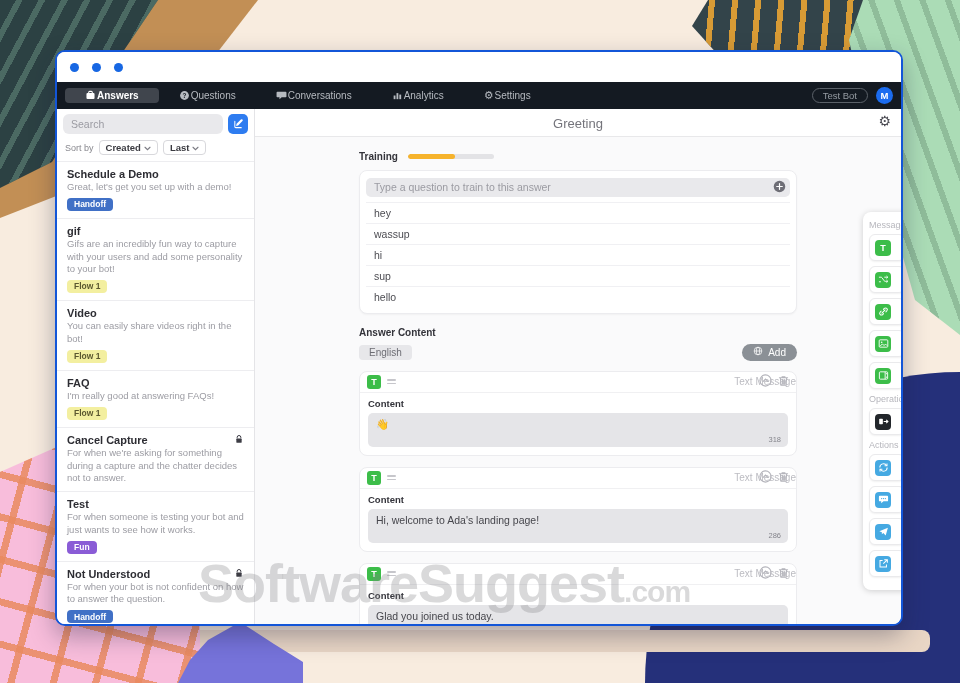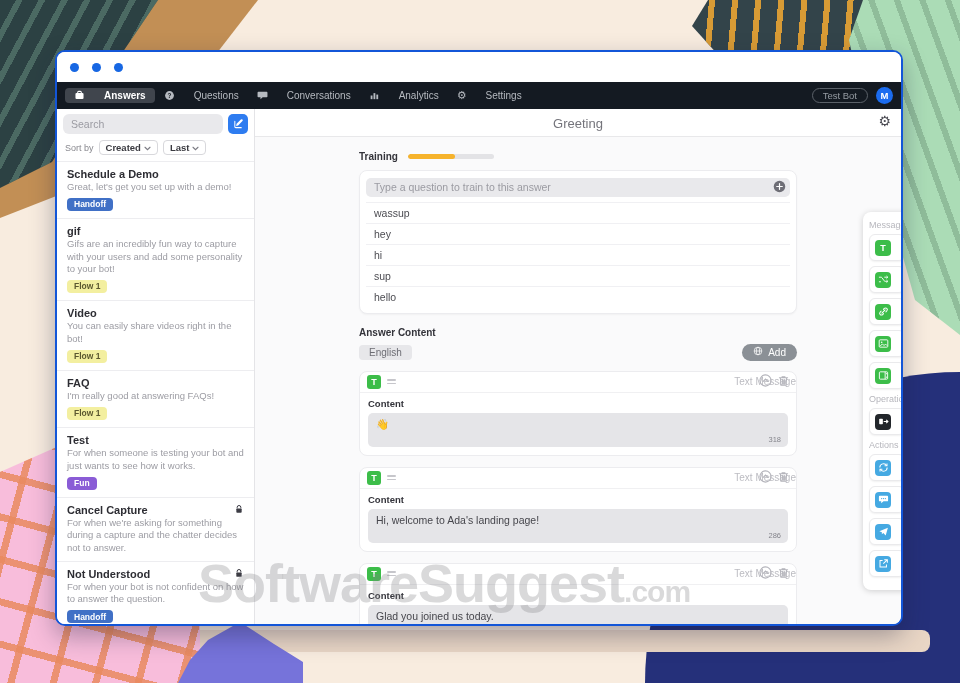--- a/index.html
+++ b/index.html
@@ -40,22 +40,22 @@
   .watermark .wm-suffix { font-size:30px; font-weight:800;margin-top:24px; }
 
   
   .win { position:absolute; left:55px; top:50px; width:848px; height:576px; z-index:2;
     background:#fff; border:2px solid #1356d8; border-radius:10px; overflow:hidden;
     box-shadow:0 10px 25px rgba(25,30,60,.35); }
   .titlebar { height:30px; background:#fff; display:flex; align-items:center; padding-left:13px; gap:13px; }
   .dot { width:9px; height:9px; border-radius:50%; background:#1767e3; }
 
   .navbar { height:27px; background:#141a22; display:flex; align-items:center; padding:0 8px; }
-  .nav-item { display:flex; align-items:center; gap:19px; font-size:10px; color:#b6bac0;
-    padding:2px 9px; border-radius:4px; white-space:nowrap; }
+  .nav-item { display:flex; align-items:center; gap:1px; font-size:10px; color:#b6bac0;
+    padding:2px 20px; border-radius:4px; white-space:nowrap; }
   .nav-item.active { background:#40454d; color:#fff; font-weight:bold; }
   .nav-ic { display:inline-flex; align-items:center; }
   .gear-glyph { font-size:11px; line-height:1; }
   .testbot { margin-left:auto; border:1px solid #5b6169; border-radius:10px; padding:1px 10px;
     font-size:9.5px; color:#959ba2; white-space:nowrap; }
   .avatar { width:17px; height:17px; border-radius:50%; background:#1b6cf0; color:#fff;
     font-size:9.5px; font-weight:bold; display:flex; align-items:center; justify-content:center; margin-left:8px; }
 
   .content { display:flex; height:515px; }
 
@@ -254,36 +254,36 @@
         </div>
         <div class="s-item">
           <div class="s-title-row">
               <span class="s-title">FAQ</span>
             </div>
           <div class="s-desc">I'm really good at answering FAQs!</div>
           <span class="badge badge-yellow">Flow 1</span>
         </div>
         <div class="s-item">
           <div class="s-title-row">
-              <span class="s-title">Test</span>
-            </div>
-          <div class="s-desc">For when someone is testing your bot and just wants to see how it works.</div>
-          <span class="badge badge-purple">Fun</span>
-        </div>
-        <div class="s-item">
-          <div class="s-title-row">
             <span class="s-title">Cancel Capture</span>
             <span class="s-lock">
                 <svg width="10" height="11" viewBox="0 0 12 13">
                   <path d="M3.8 5.2V3.9a2.2 2.2 0 014.4 0v1.3" fill="none" stroke="#3c3c44" stroke-width="1.2"></path>
                   <rect x="2.8" y="5.2" width="6.4" height="5.2" rx="1" fill="#3c3c44"></rect>
                 </svg>
               </span>
           </div>
           <div class="s-desc">For when we're asking for something during a capture and the chatter decides not to answer.</div>
+        </div>
+        <div class="s-item">
+          <div class="s-title-row">
+              <span class="s-title">Test</span>
+            </div>
+          <div class="s-desc">For when someone is testing your bot and just wants to see how it works.</div>
+          <span class="badge badge-purple">Fun</span>
         </div>
         <div class="s-item">
           <div class="s-title-row">
             <span class="s-title">Not Understood</span>
             <span class="s-lock">
                 <svg width="10" height="11" viewBox="0 0 12 13">
                   <path d="M3.8 5.2V3.9a2.2 2.2 0 014.4 0v1.3" fill="none" stroke="#3c3c44" stroke-width="1.2"></path>
                   <rect x="2.8" y="5.2" width="6.4" height="5.2" rx="1" fill="#3c3c44"></rect>
                 </svg>
               </span>
@@ -312,22 +312,22 @@
             <div class="q-input-wrap">
               <input class="q-input" placeholder="Type a question to train to this answer" style="">
               <span class="q-plus">
                 <svg width="13" height="13" viewBox="0 0 14 14">
                     <circle cx="7" cy="7" r="6.2" fill="#6e6e76"></circle>
                     <path d="M7 4v6M4 7h6" stroke="#fff" stroke-width="1.3" stroke-linecap="round"></path>
                   </svg>
               </span>
             </div>
             <div class="q-rows">
+              <div class="q-row">hey</div>
               <div class="q-row">wassup</div>
-              <div class="q-row">hey</div>
               <div class="q-row">hi</div>
               <div class="q-row">sup</div>
               <div class="q-row">hello</div>
             </div>
           </div>
 
           <div class="ac-label">Answer Content</div>
           <div class="ac-row">
             <span class="lang-pill">English</span>
             <button class="add-btn">

